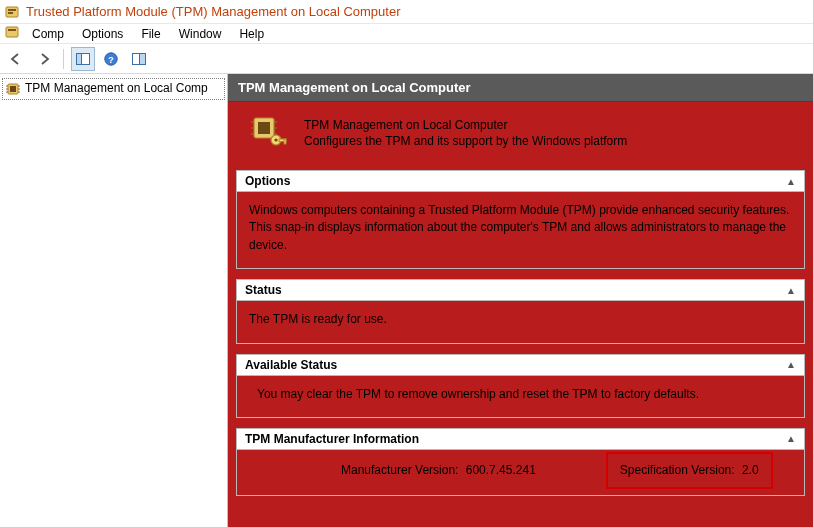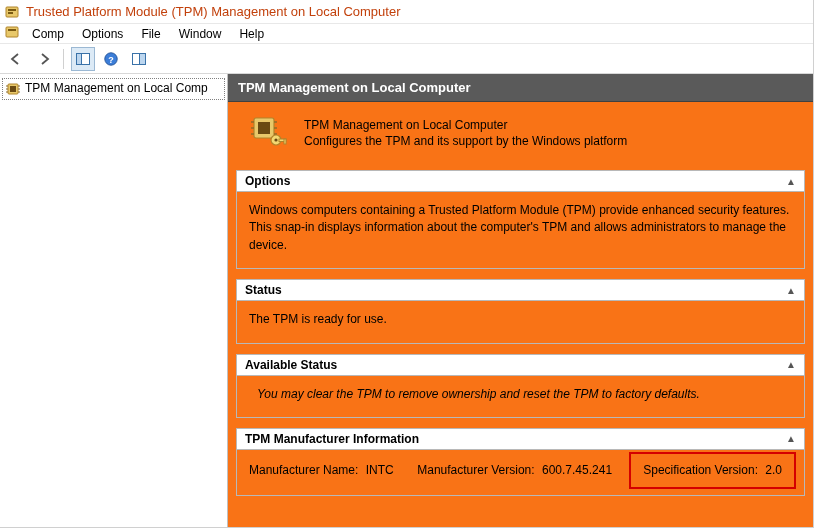--- a/index.html
+++ b/index.html
@@ -84,21 +84,21 @@
     white-space: nowrap;
     background: #fff;
     cursor: default;
   }
   .tree-item.selected {
     border: 1px dotted #808080;
   }
   .tree-item .tree-icon svg { display:block; }
   .content-pane {
     flex: 1;
-    background: #f97316;
+    background: #b91c1c;
     overflow: auto;
   }
   .content-header {
     background: #5a5a5a;
     color: #fff;
     font-weight: bold;
     font-size: 13px;
     padding: 6px 10px;
     border-bottom: 1px solid #404040;
   }
@@ -133,21 +133,21 @@
   .collapse-caret {
     font-size: 10px;
     color: #555;
     cursor: default;
   }
   .section-body {
     padding: 10px 12px 14px 12px;
     font-size: 12px;
     line-height: 1.45;
   }
-  .section-body.indent { padding-left: 20px; font-style: italic; }
+  .section-body.indent { padding-left: 20px; }
   .mfr-row {
     display: flex;
     align-items: center;
     gap: 8px;
     font-size: 12px;
   }
   .mfr-cell { white-space: nowrap; }
   .mfr-label { margin-right: 4px; }
   .mfr-gap1 { width: 84px; }
   .mfr-gap2 { width: 58px; }
@@ -289,24 +289,20 @@
         <div class="section-body indent">You may clear the TPM to remove ownership and reset the TPM to factory defaults.</div>
       </div>
 
       <div class="section">
         <div class="section-header">
           <span>TPM Manufacturer Information</span>
           <span class="collapse-caret">▲</span>
         </div>
         <div class="section-body">
           <div class="mfr-row">
-            <span class="mfr-cell">
-              <span class="mfr-label">Manufacturer Name:</span>
-              <span>INTC</span>
-            </span>
             <span class="mfr-gap1"></span>
             <span class="mfr-cell">
               <span class="mfr-label">Manufacturer Version:</span>
               <span>600.7.45.241</span>
             </span>
             <span class="mfr-gap2"></span>
             <span class="red-box">
               <span class="mfr-cell">
                 <span class="mfr-label">Specification Version:</span>
                 <span>2.0</span>

